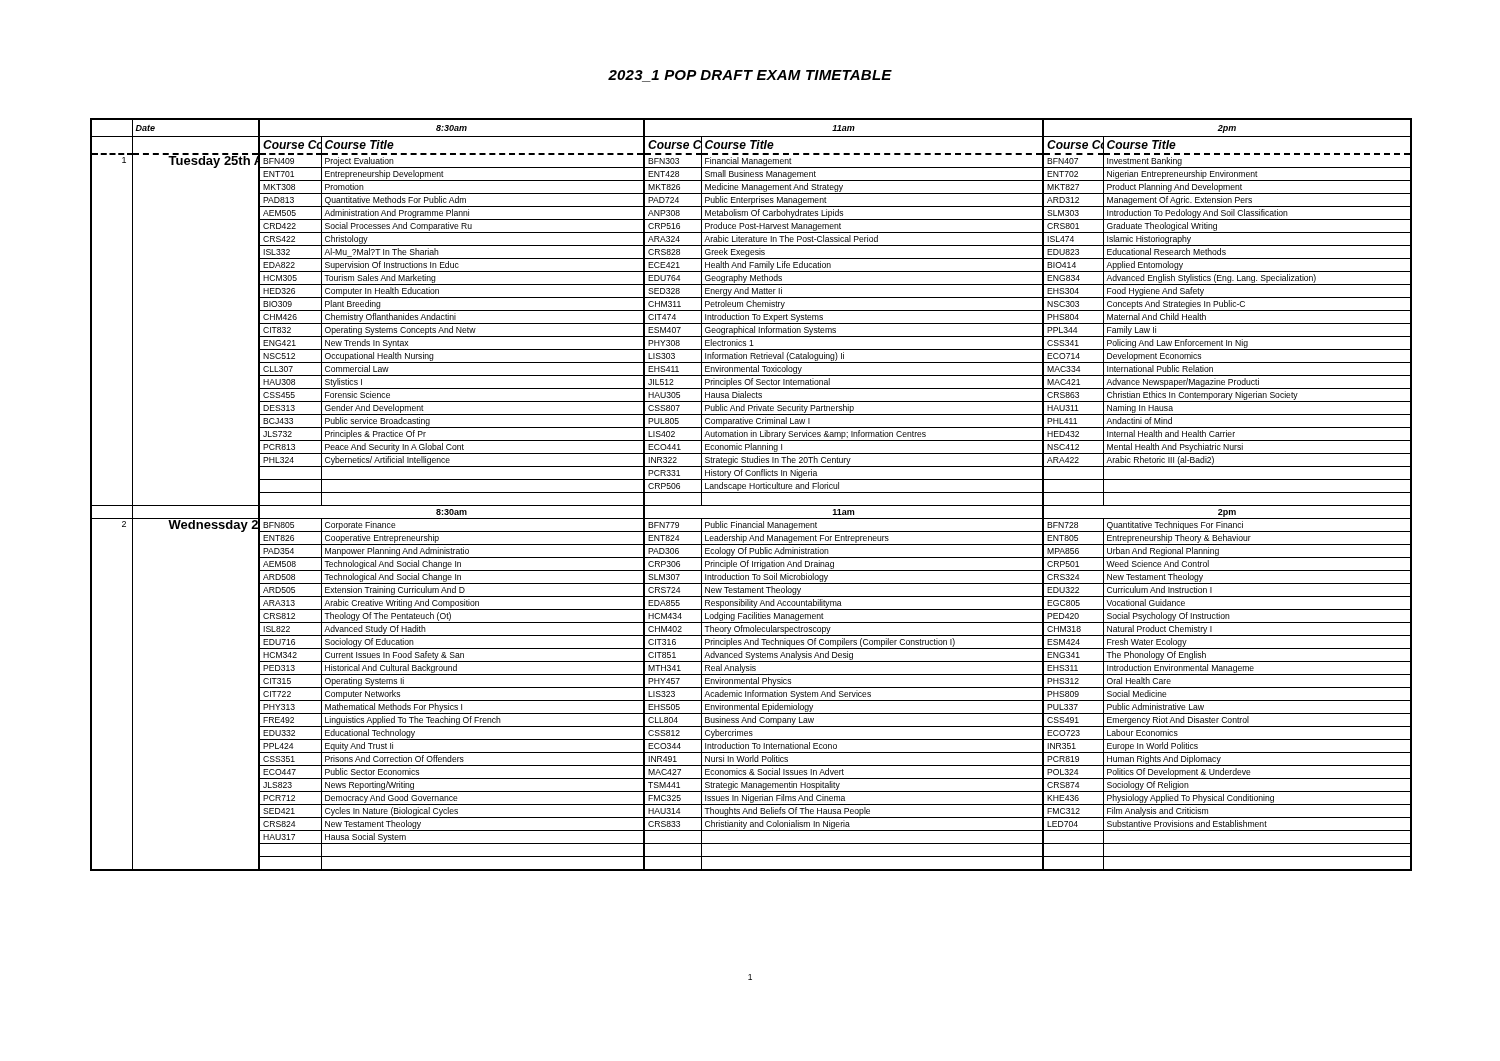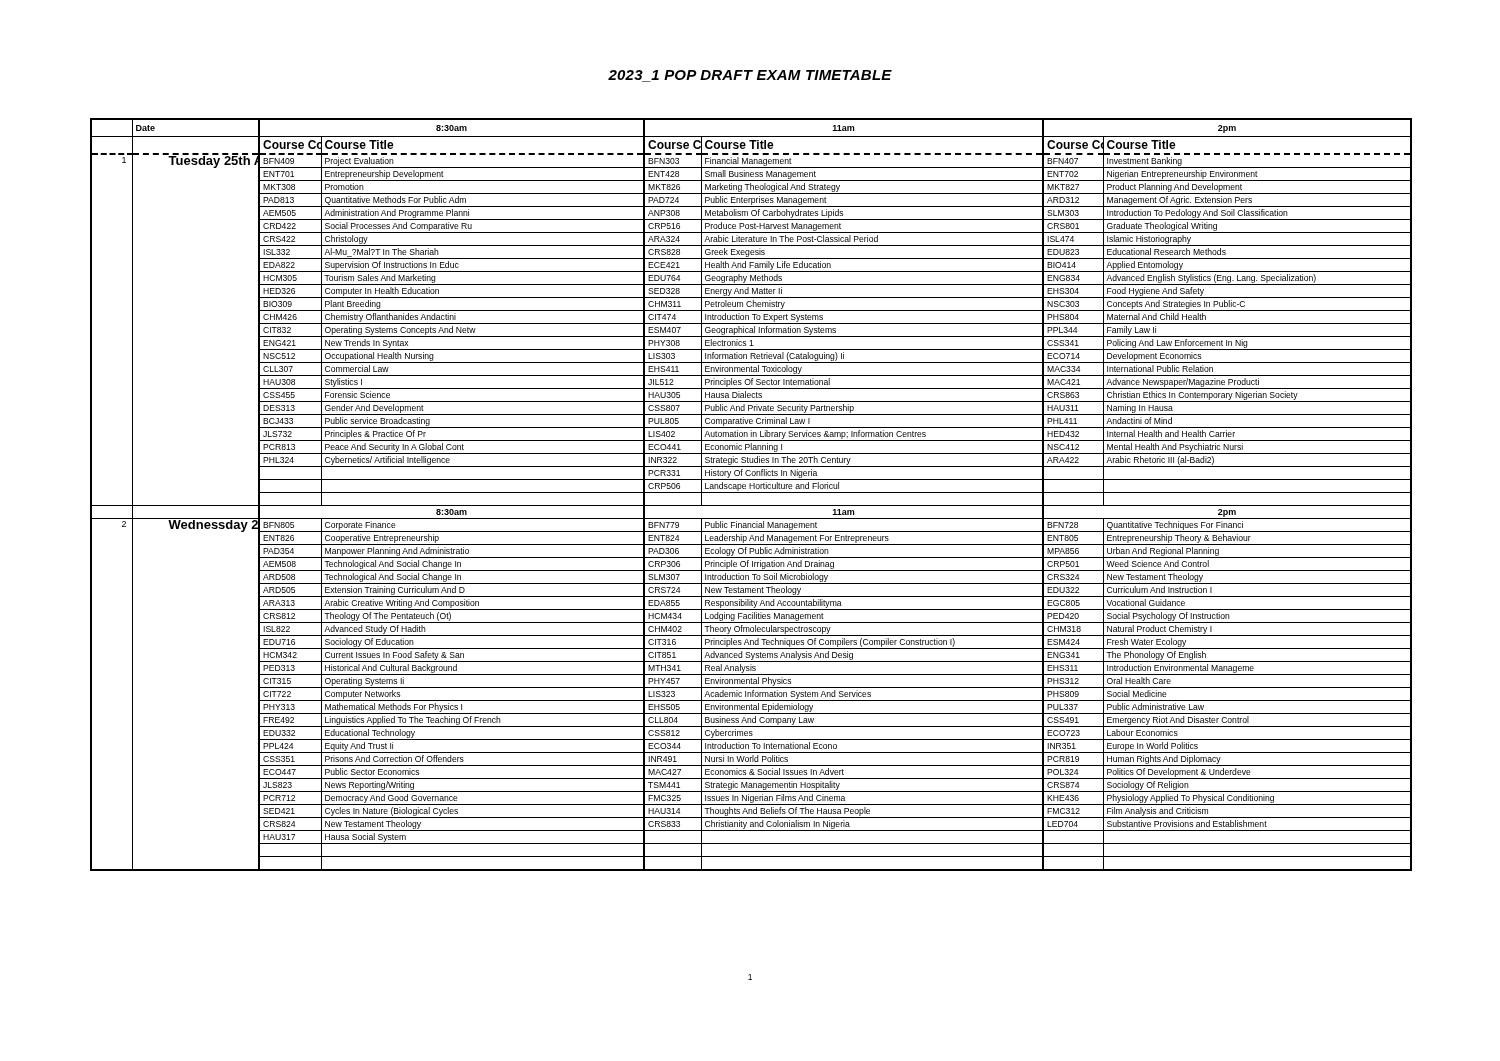--- a/index.html
+++ b/index.html
@@ -1,21 +1,21 @@
 <!DOCTYPE html>
 <html><head>
 <meta charset="utf-8">
 <style>
   html,body{margin:0;padding:0;background:#ffffff;}
   body{width:1500px;height:1061px;position:relative;font-family:"Liberation Sans",sans-serif;color:#000;}
   .page-title{position:absolute;top:66px;left:0;width:100%;text-align:center;font-weight:bold;font-size:15px;letter-spacing:.2px;font-style:italic;}
   table.timetable{position:absolute;left:90px;top:118px;width:1320px;border-collapse:collapse;table-layout:fixed;border:2px solid #000;}
   td{border:1px solid #000;padding:0 3px;font-size:8.6px;line-height:11px;height:12px;overflow:hidden;white-space:nowrap;vertical-align:middle;}
   td.sep{border-left:2px solid #000;}
-  tr.hdr td{height:16px;font-weight:bold;}
+  tr.hdr td{height:16px;font-weight:bold;font-style:italic;}
   td.time-h{text-align:center;font-weight:bold;font-size:9px;margin-left:25px;}
   tr.session-header-row td{height:12px;}
   td.numcol{width:41px;text-align:right;padding-right:5px;vertical-align:top;font-size:9px;}
   td.datecol{width:127px;text-align:center;font-weight:bold;vertical-align:top;font-size:13px;padding-left:36px;}
   td.date-h{font-weight:bold;font-size:9px;text-align:left;}
   td.sub-h{font-weight:bold;font-size:12px;}
   tr.dashed-top td{border-top:2px dashed #000;}
   .page-number{position:absolute;top:972px;left:0;width:100%;text-align:center;font-size:8.5px;}
   col.c-num{width:41px;}col.c-date{width:127px;}
   col.c-code1{width:62px;}col.c-title1{width:323px;}
@@ -71,21 +71,21 @@
         <td>Entrepreneurship Development</td>
         <td class="sep">ENT428</td>
         <td>Small Business Management</td>
         <td class="sep">ENT702</td>
         <td>Nigerian Entrepreneurship Environment</td>
       </tr>
       <tr>
         <td class="sep">MKT308</td>
         <td>Promotion</td>
         <td class="sep">MKT826</td>
-        <td>Marketing Theological And Strategy</td>
+        <td>Medicine Management And Strategy</td>
         <td class="sep">MKT827</td>
         <td>Product Planning And Development</td>
       </tr>
       <tr>
         <td class="sep">PAD813</td>
         <td>Quantitative Methods For Public Adm</td>
         <td class="sep">PAD724</td>
         <td>Public Enterprises Management</td>
         <td class="sep">ARD312</td>
         <td>Management Of Agric. Extension Pers</td>

